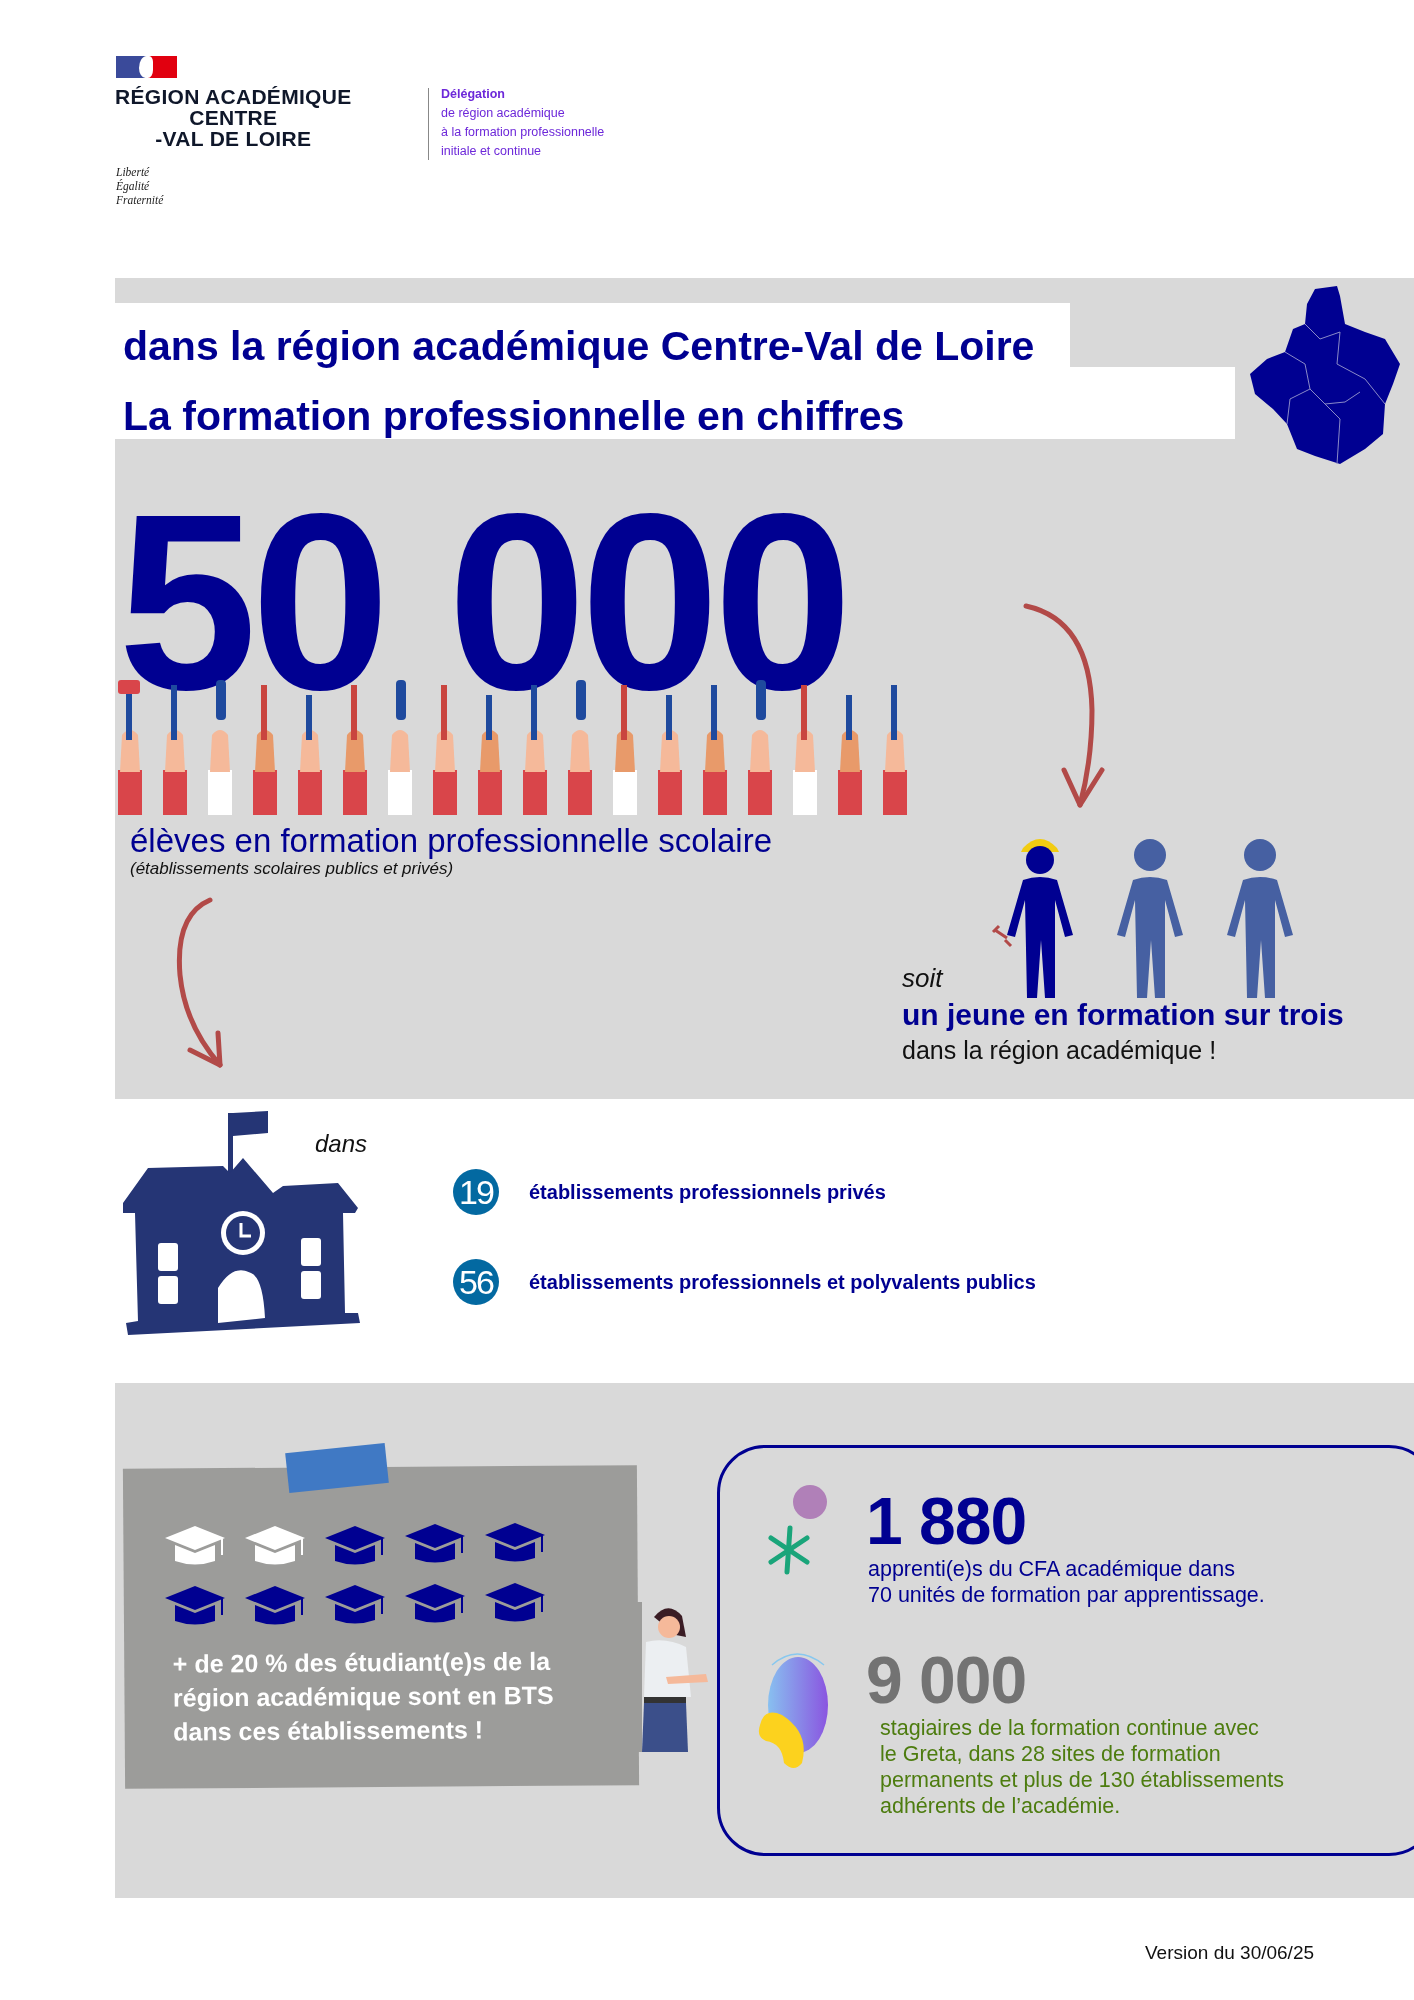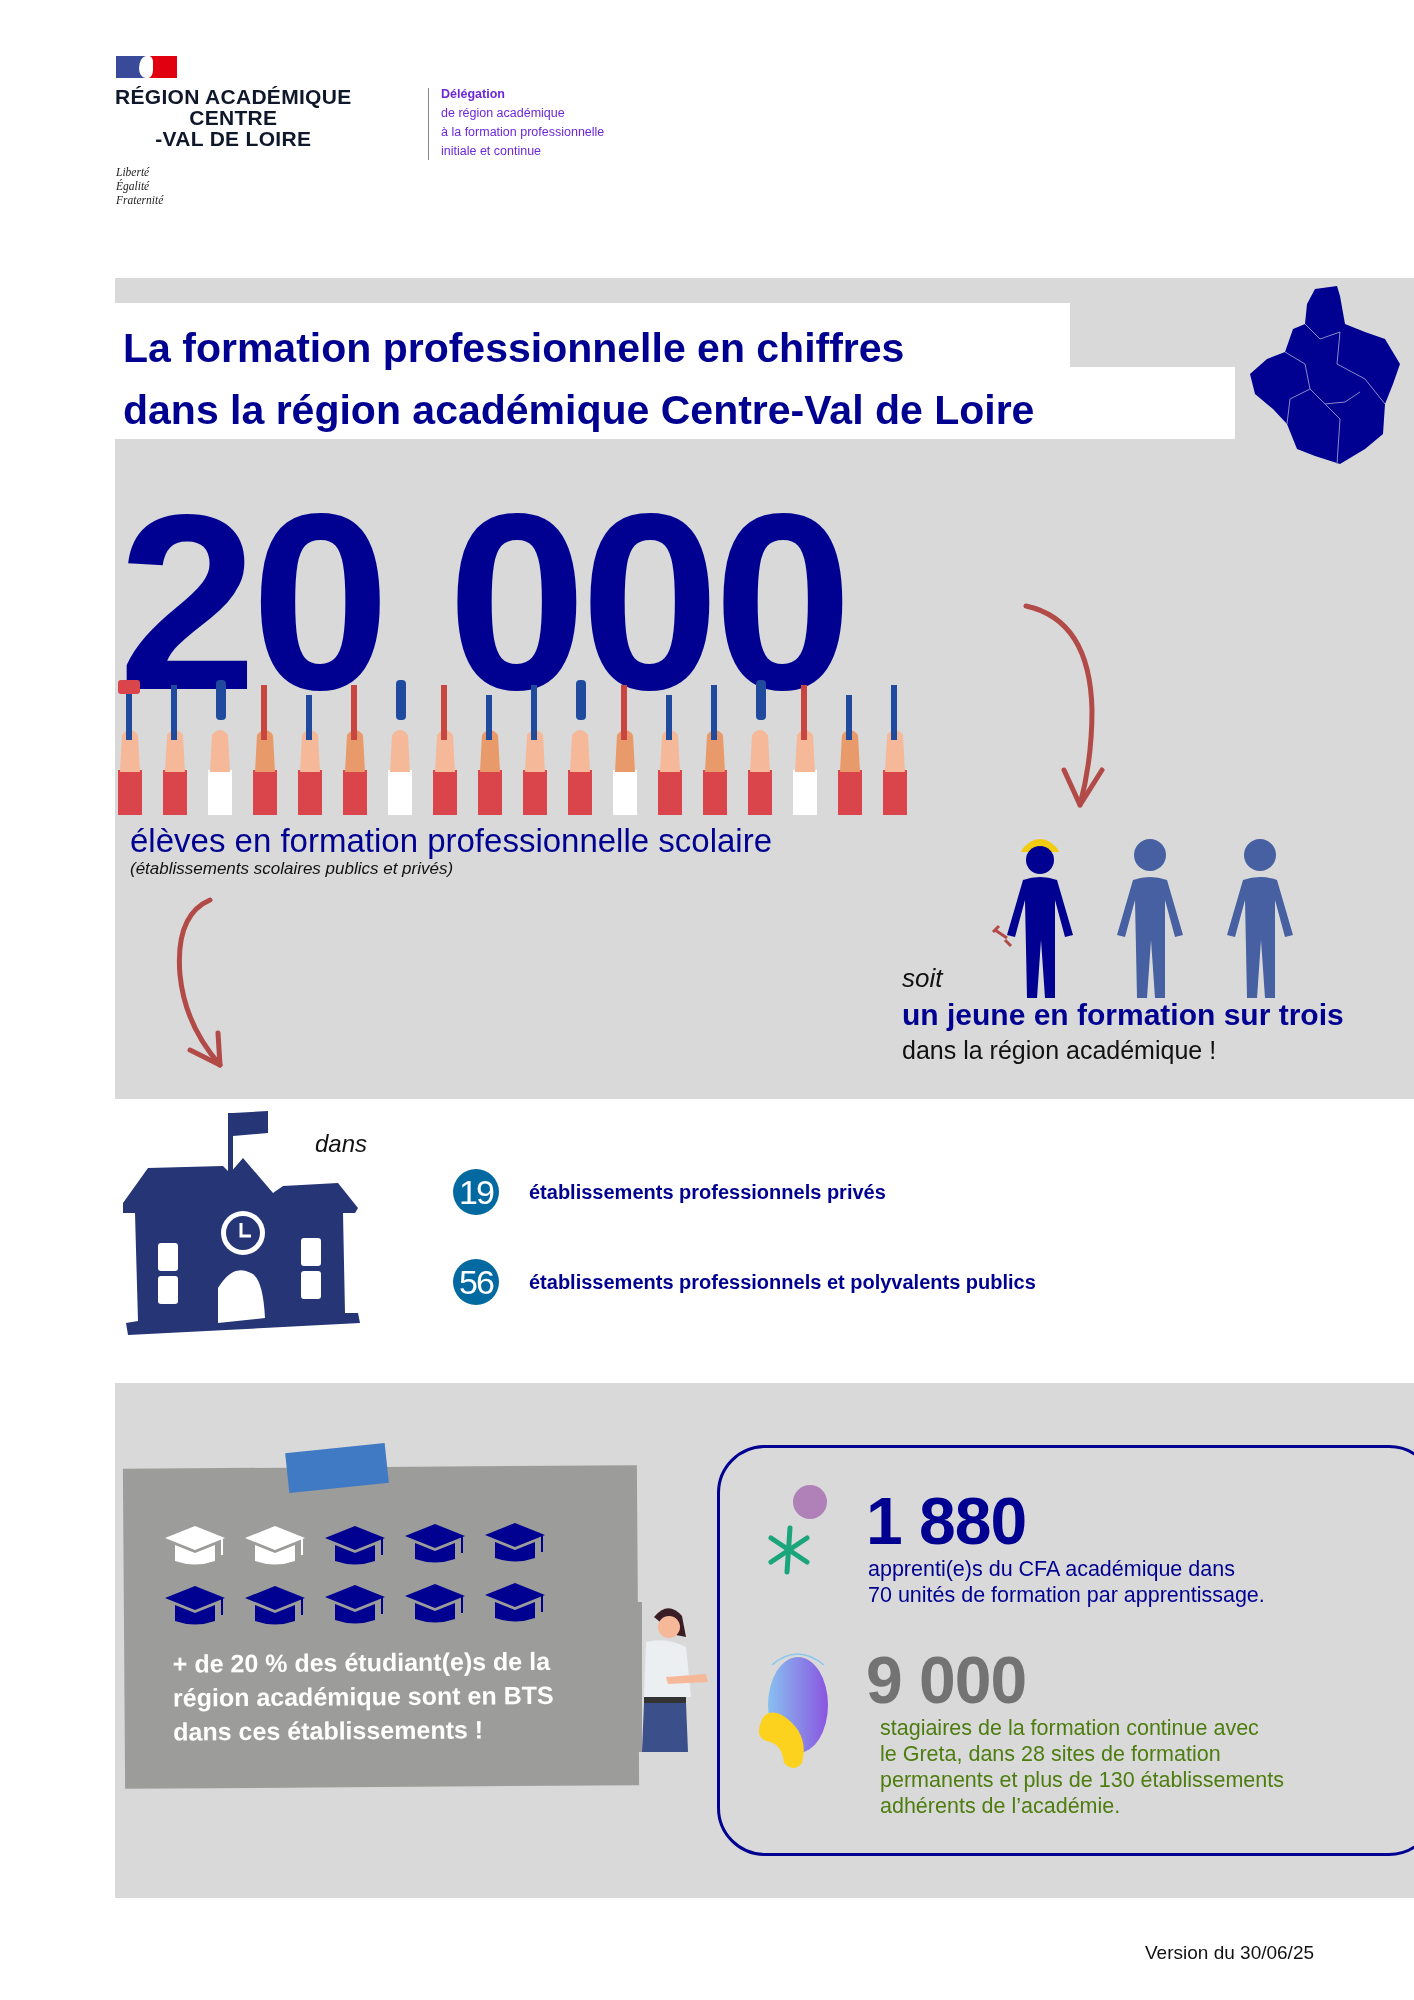--- a/index.html
+++ b/index.html
@@ -87,30 +87,30 @@
   <div>Délégation</div>
   <div style="font-weight:normal">de région académique</div>
   <div style="font-weight:normal">à la formation professionnelle</div>
   <div style="font-weight:normal">initiale et continue</div>
 </div>
 
 <div class="abs panel1"></div>
 <div class="abs title-l1"></div>
 <div class="abs title-l2"></div>
 <div class="abs title-text">
+  <div style="height:68px;line-height:60px">dans la région académique Centre-Val de Loire</div>
   <div style="height:64px;line-height:64px">La formation professionnelle en chiffres</div>
-  <div style="height:68px;line-height:60px">dans la région académique Centre-Val de Loire</div>
 </div>
 
 <svg class="abs map" viewBox="0 0 160 185">
   <path d="M70 5 L92 2 L95 12 L100 40 L120 48 L140 55 L155 80 L148 100 L140 120 L138 150 L120 165 L95 180 L70 172 L52 165 L42 140 L28 125 L10 110 L5 90 L22 75 L40 68 L48 45 L60 40 L62 20 Z" fill="#000091"></path>
   <path d="M60 40 L75 55 L95 48 M40 68 L60 80 L65 105 L80 120 L100 118 L115 108 M95 48 L92 80 L120 95 L140 120 M80 120 L95 135 L92 180 M65 105 L45 115 L42 140" stroke="#8a8ac8" stroke-width="1" fill="none"></path>
 </svg>
 
-<div class="abs big-number">20 000</div>
+<div class="abs big-number">50 000</div>
 
 <svg class="abs hands" viewBox="0 0 900 135">
   <g id="h">
     <rect x="0" y="90" width="24" height="45" fill="#d9454a"></rect>
     <path d="M2 92 L4 55 Q12 45 20 55 L22 92 Z" fill="#f5b99a"></path>
     <rect x="8" y="10" width="6" height="50" fill="#1f4a9e"></rect>
     <rect x="0" y="0" width="22" height="14" rx="3" fill="#d9454a"></rect>
   </g>
   <g fill="#d9454a">
     <rect x="45" y="90" width="24" height="45"></rect>

